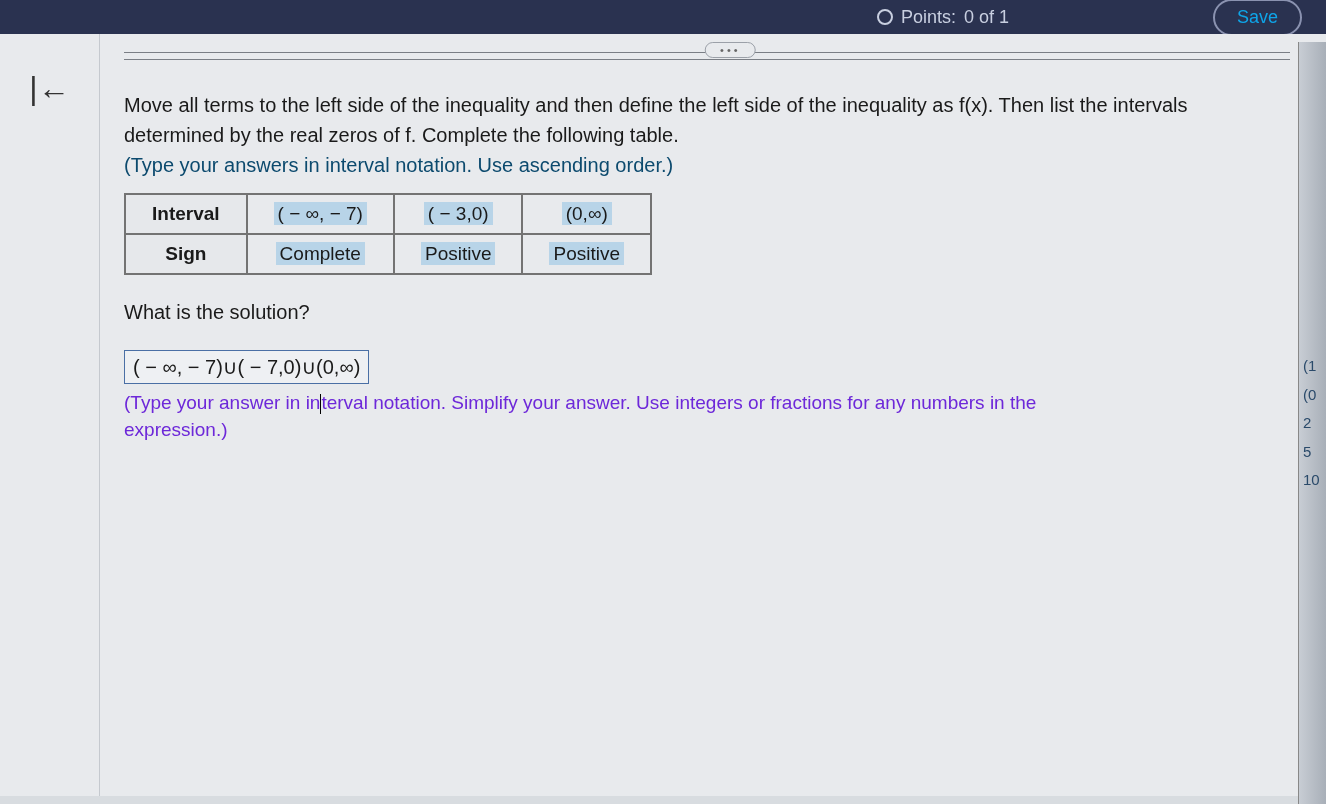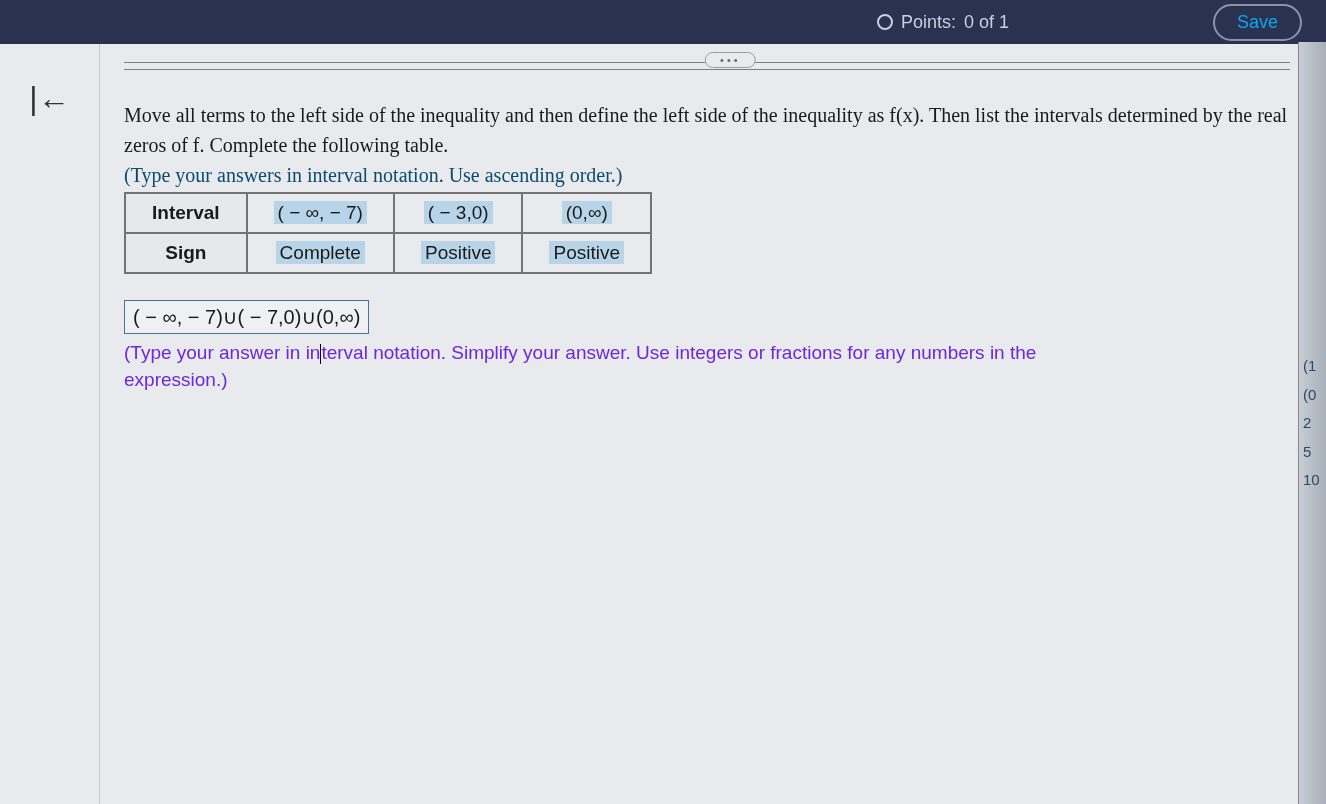--- a/index.html
+++ b/index.html
@@ -6,21 +6,21 @@
     body {
       font-family: Arial, Helvetica, sans-serif;
       background: #d8dce0;
       width: 1326px;
       height: 804px;
       overflow: hidden;
       position: relative;
     }
     .header-bar {
       background: #2a3250;
-      height: 44px;
+      height: 34px;
       display: flex;
       align-items: center;
       justify-content: flex-end;
       padding: 0 24px;
       color: #c8cfe0;
       gap: 24px;
     }
     .points-section {
       display: flex;
       align-items: center;
@@ -104,22 +104,21 @@
       cursor: pointer;
     }
     .spacer-line2 {
       border: none;
       border-top: 1px solid #7a7e85;
       margin: 0 0 24px 0;
     }
     .instructions {
       font-size: 20px;
       line-height: 1.5;
-      margin-bottom: 2px;
-      font-family: Liberation Serif, serif;
+      margin-bottom: 13px;
     }
     .hint {
       color: #0c4a6e;
     }
     table.sign-table {
       border-collapse: collapse;
       margin-bottom: 26px;
     }
     table.sign-table td, table.sign-table th {
       border: 2px solid #737373;
@@ -213,20 +212,21 @@
       </tr>
       <tr>
         <th>Sign</th>
         <td><span class="hl">Complete</span></td>
         <td><span class="hl">Positive</span></td>
         <td><span class="hl">Positive</span></td>
       </tr>
     </tbody>
       </table>
 
+    <div class="question-line">What is the solution?</div>
 
     <div class="answer-box">( − ∞, − 7)∪( − 7,0)∪(0,∞)</div>
     <div class="answer-hint">
       (Type your answer in in<span class="text-cursor"></span>terval notation. Simplify your answer. Use integers or fractions for any numbers in the expression.)
     </div>
   </div>
 </div>
 
 <div class="right-edge">
   <div>(1</div>

